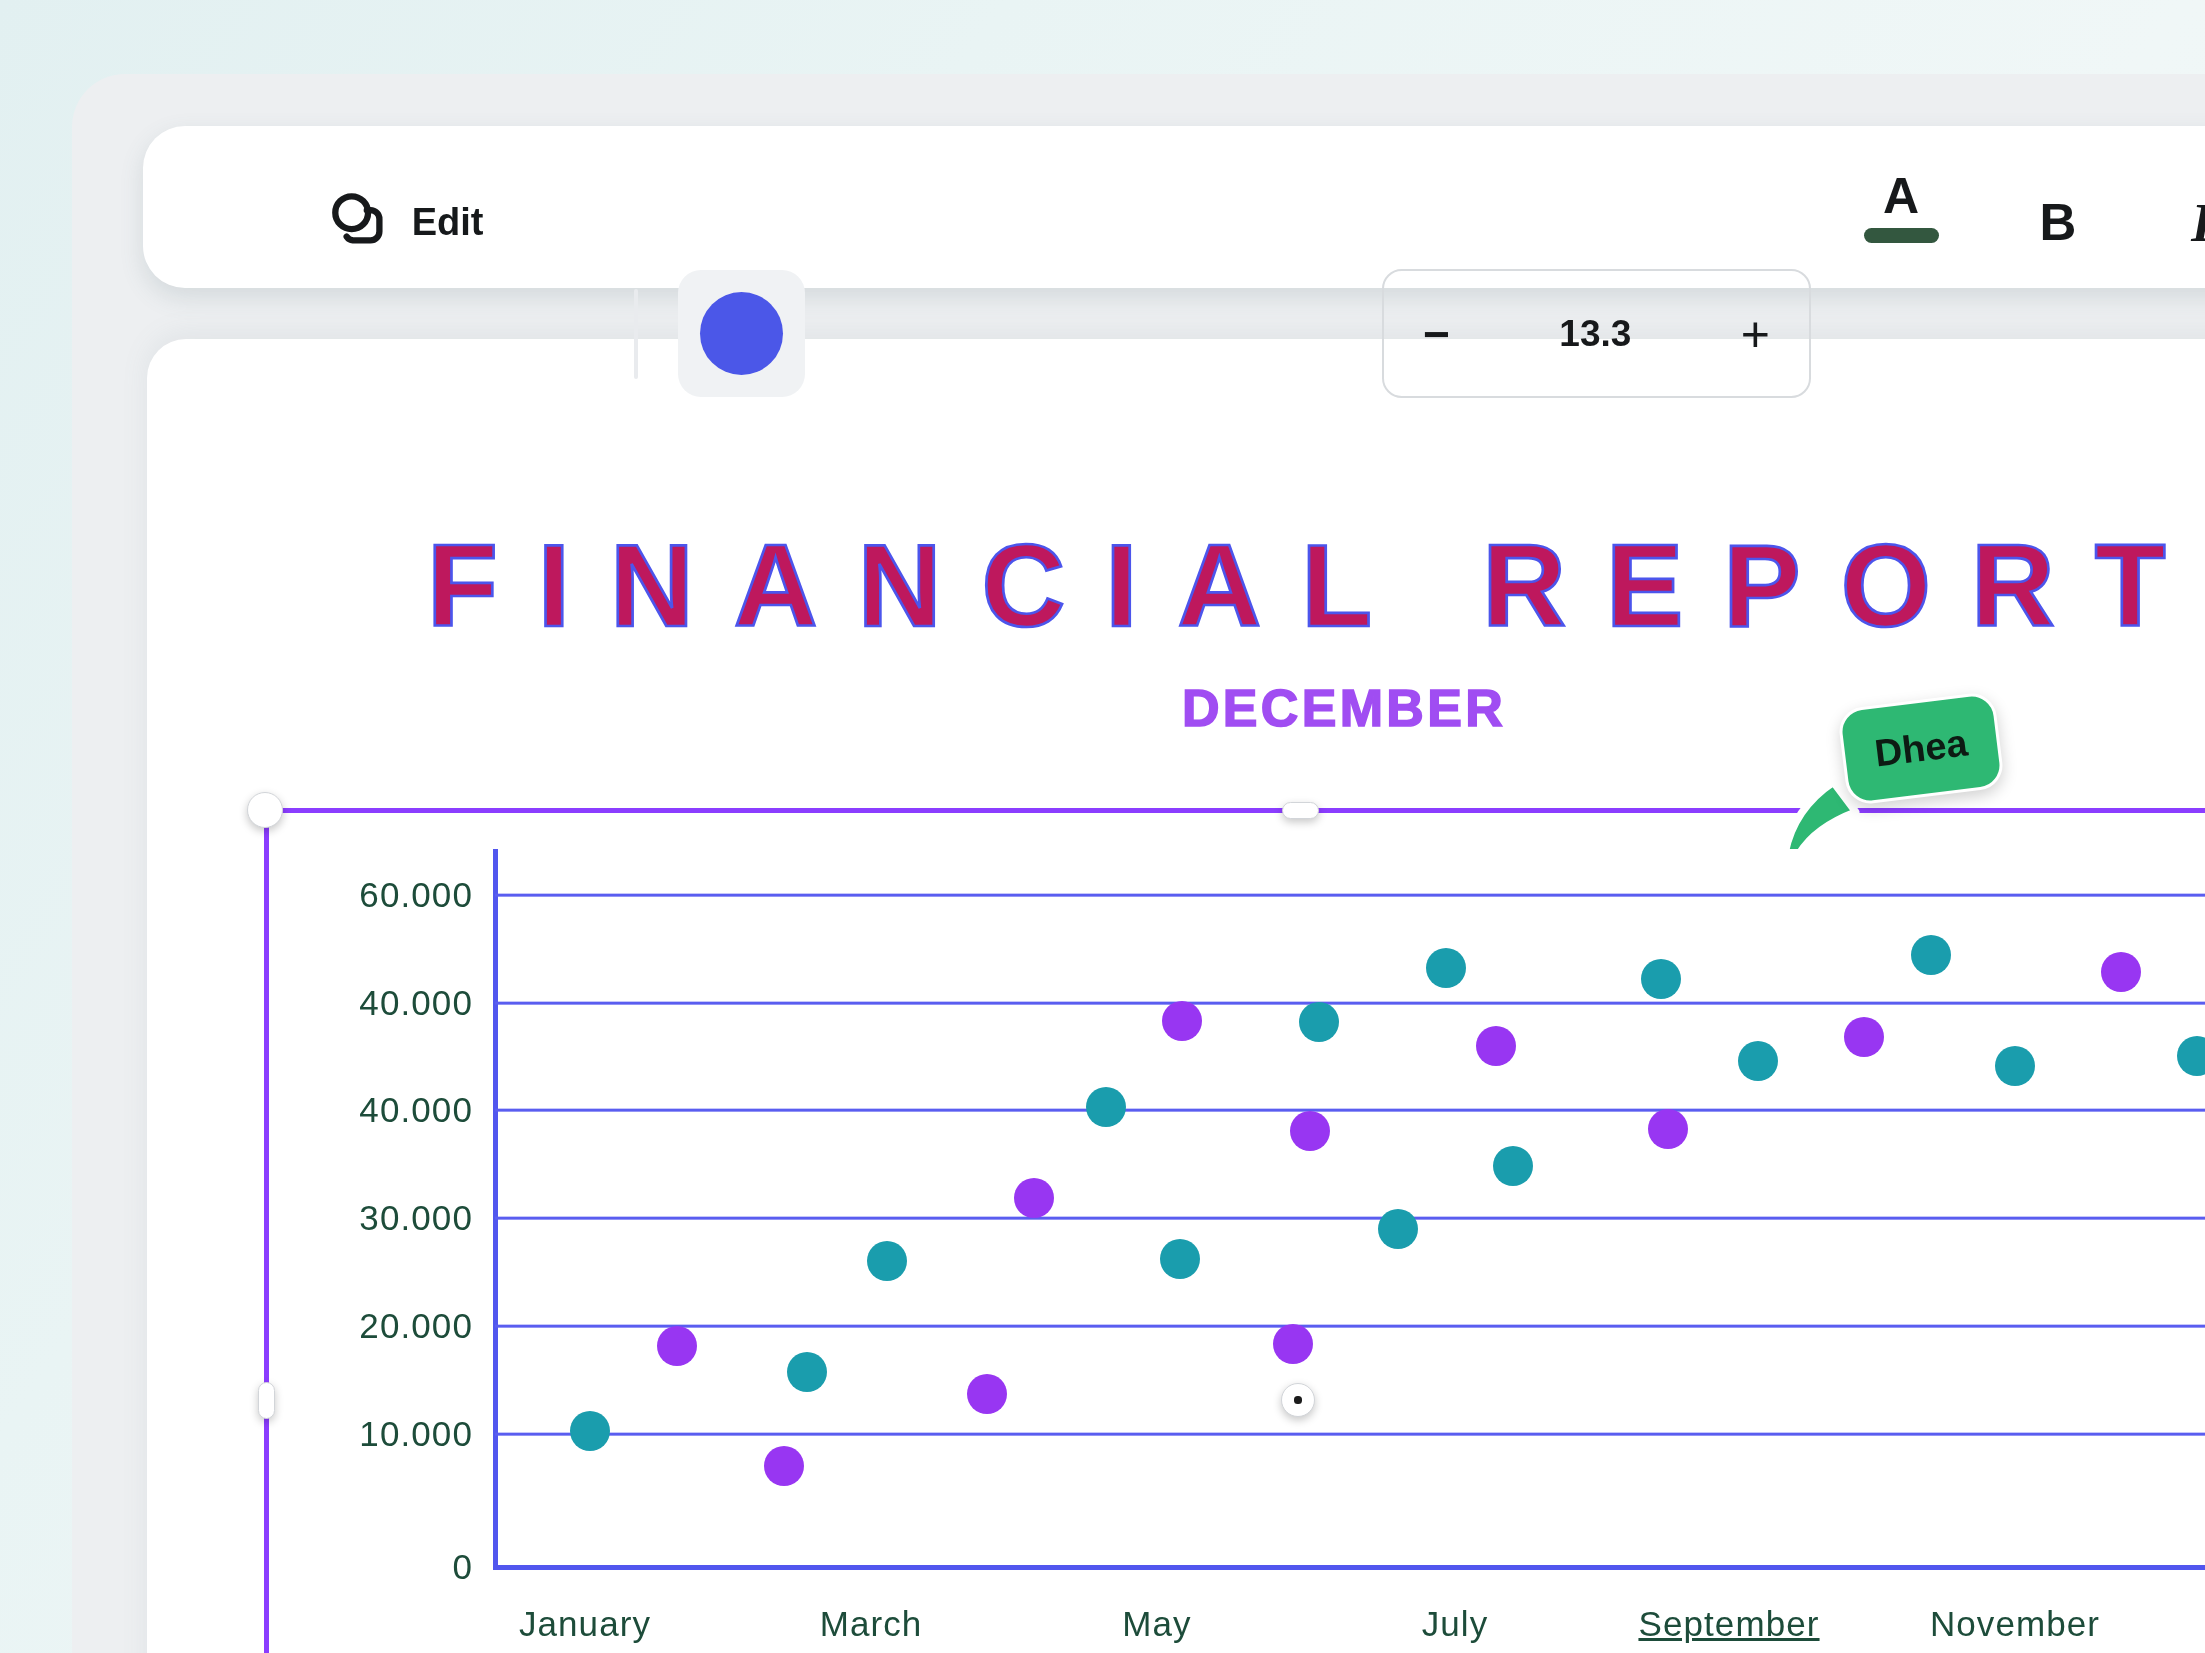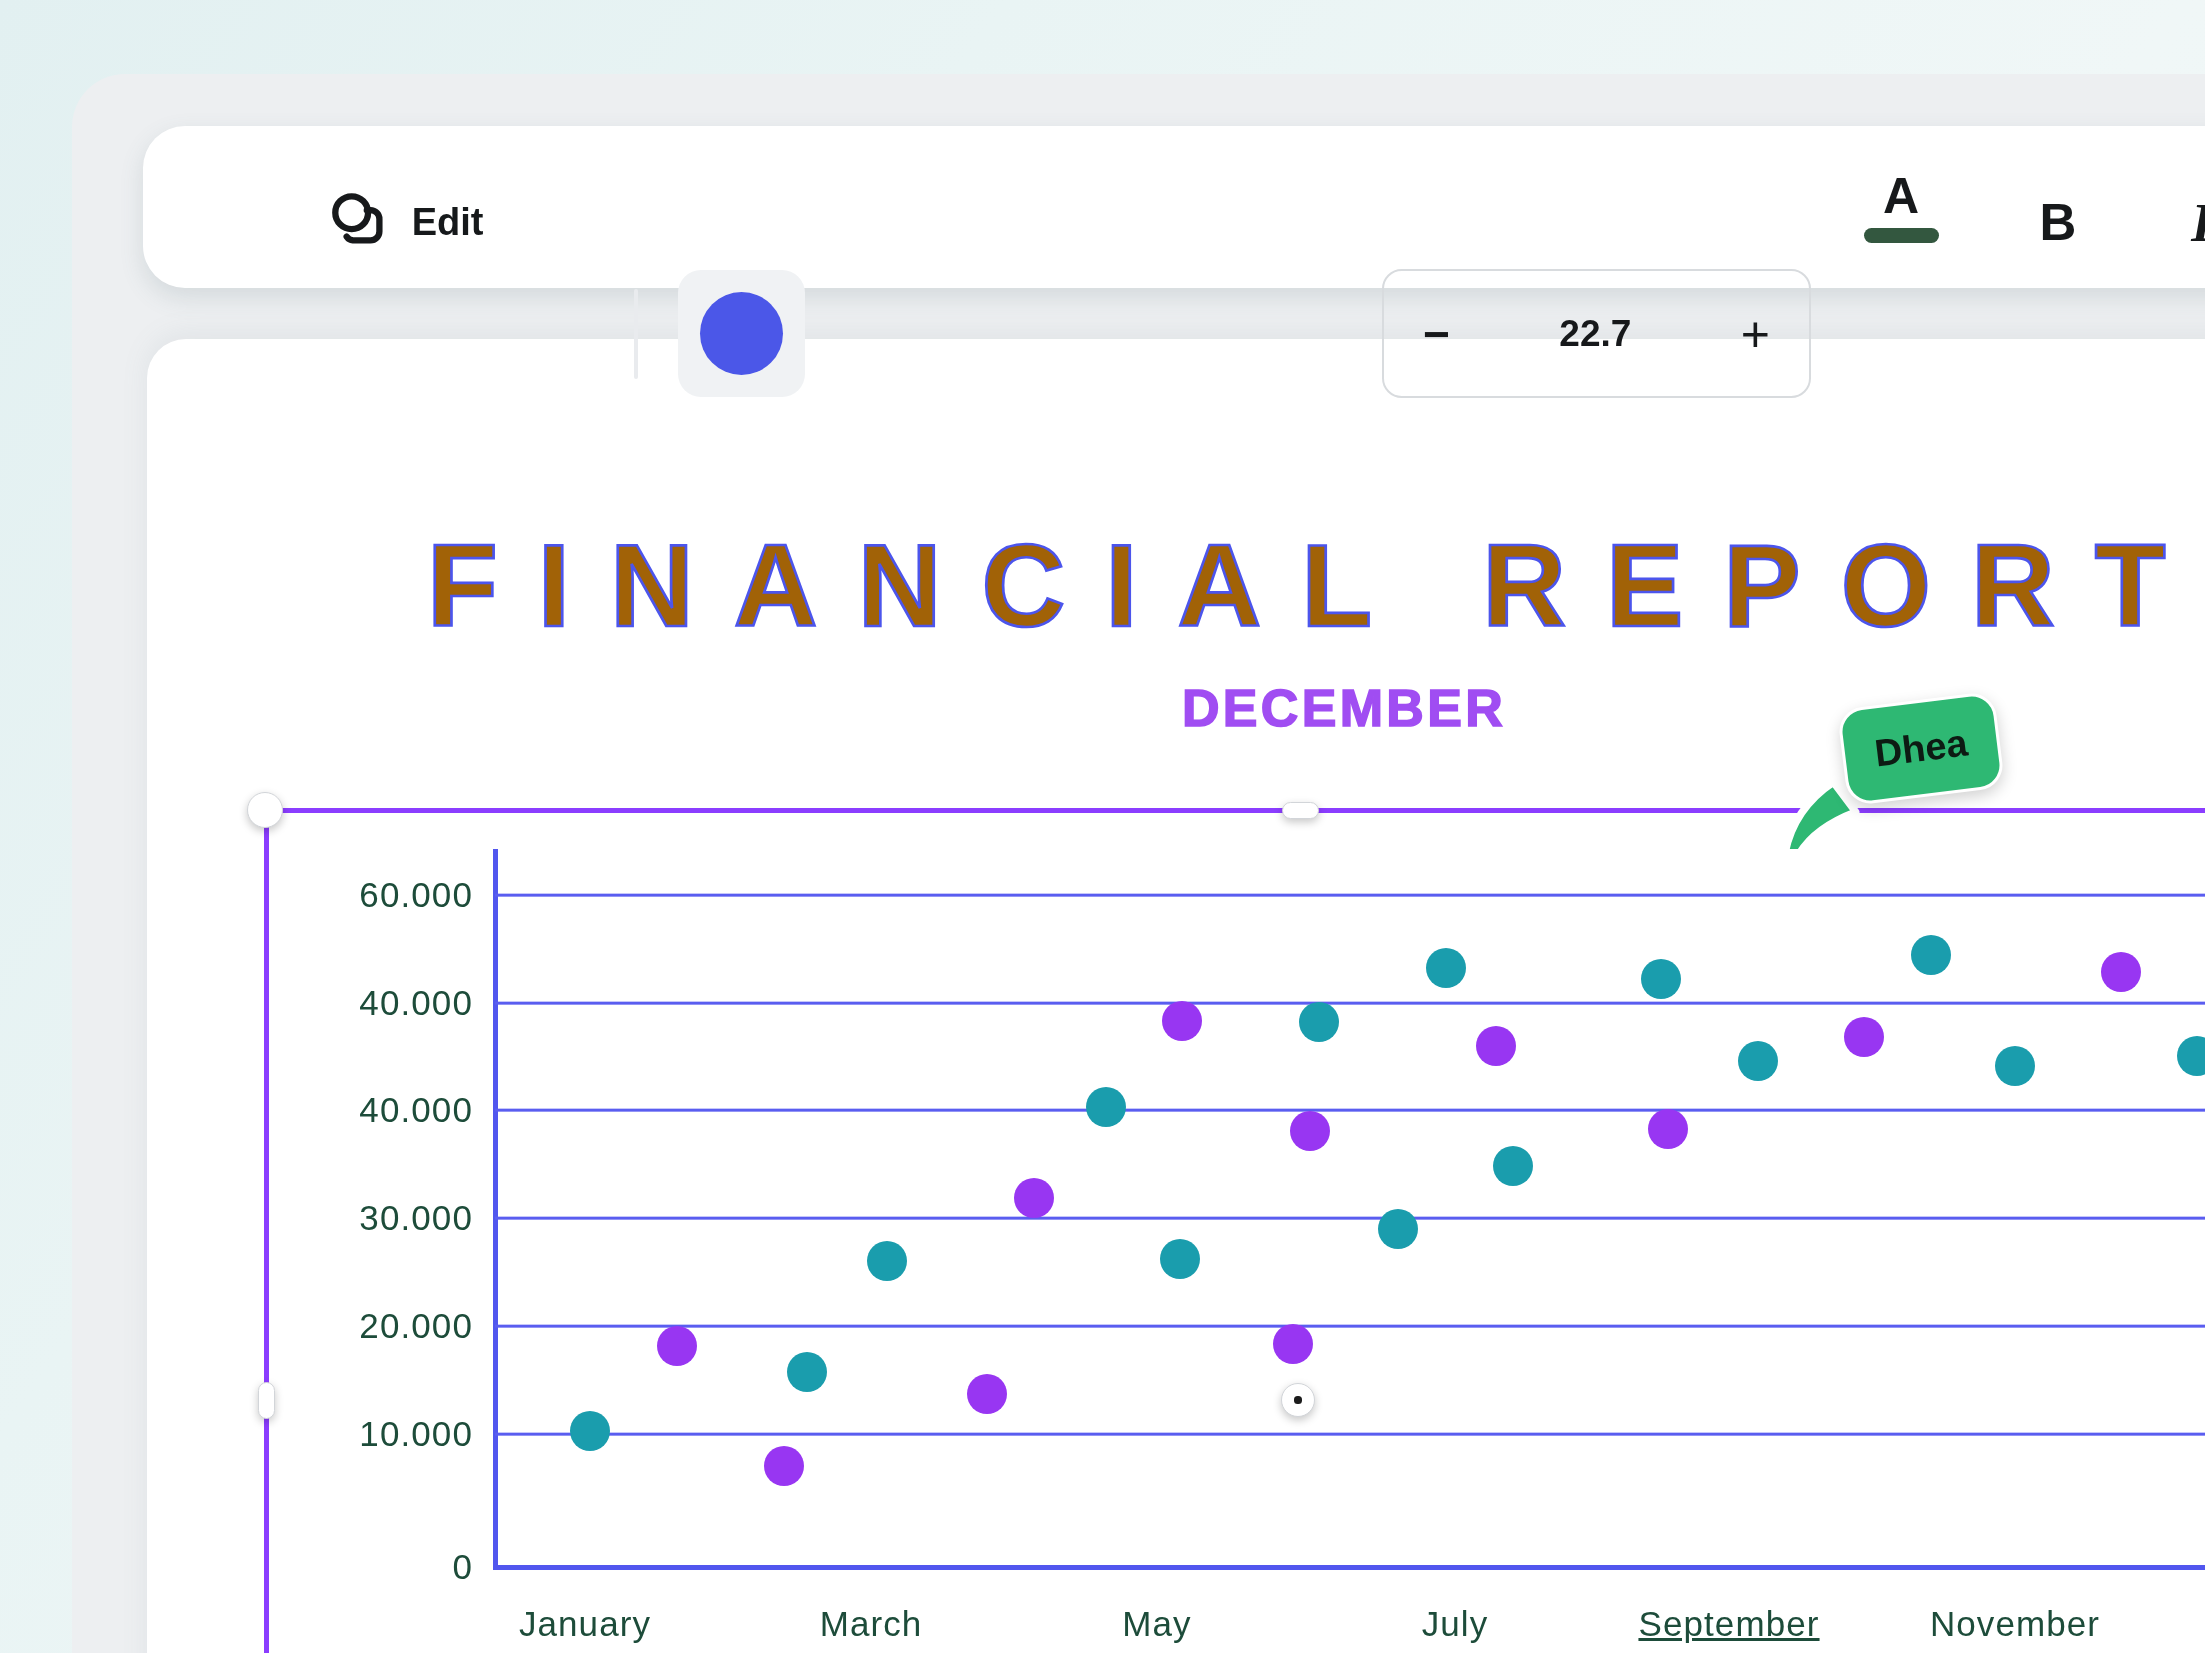--- a/index.html
+++ b/index.html
@@ -51,21 +51,21 @@
   
   .page{
     position:absolute;left:147px;top:339px;right:-66px;bottom:-66px;
     background:#ffffff;border-radius:39px 0 0 0;
     box-shadow:0 -5.5px 27px rgba(120,140,150,0.10);
     z-index:10;
   }
   .doc-title{
     position:absolute;left:427px;top:519px;z-index:12;
     font-size:116px;font-weight:bold;letter-spacing:40px;white-space:nowrap;
-    color:#a16207;-webkit-text-stroke:2.7px #4c55ec;
+    color:#be185d;-webkit-text-stroke:2.7px #4c55ec;
   }
   .doc-subtitle{
     position:absolute;left:1182px;top:678px;z-index:12;
     font-size:52px;font-weight:bold;letter-spacing:3.3px;white-space:nowrap;
     color:#a04df2;-webkit-text-stroke:1.6px #a04df2;
   }
   
   .chart{position:absolute;left:0;top:0;width:2205px;height:1654px;z-index:14;}
   .gridline{position:absolute;left:495px;width:1710px;height:2.7px;background:#5a5df0;transform:translateY(-50%);}
   .y-axis{position:absolute;left:493px;top:849px;width:4.9px;height:720px;background:#5156ee;}
@@ -119,21 +119,21 @@
       </svg>
     </span>
     <span class="tb-edit-label">Edit</span>
   </div>
   <div class="tb-divider"></div>
   <div class="tb-swatch-bg">
     <div class="tb-swatch-circle"></div>
   </div>
   <div class="tb-sizebox">
     <span class="tb-minus">−</span>
-    <span class="tb-size-value">22.7</span>
+    <span class="tb-size-value">13.3</span>
     <span class="tb-plus">+</span>
   </div>
   <div class="tb-textcolor">
     <span class="tb-a">A</span>
     <span class="tb-a-bar"></span>
   </div>
   <div class="tb-item tb-bold">
     <span>B</span>
   </div>
   <div class="tb-item tb-italic">

